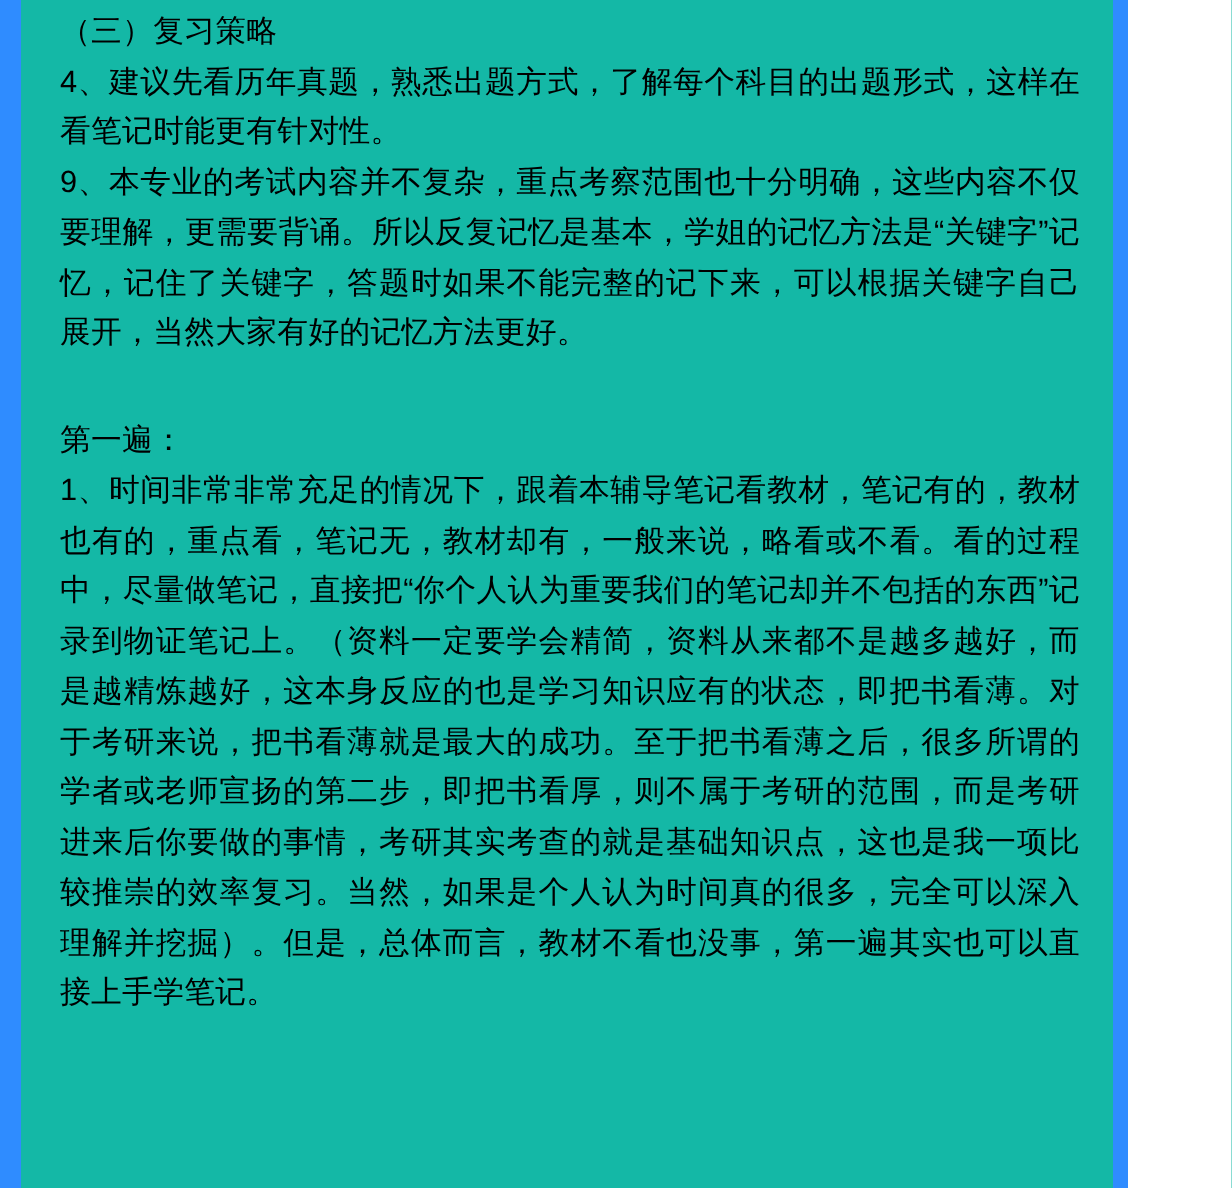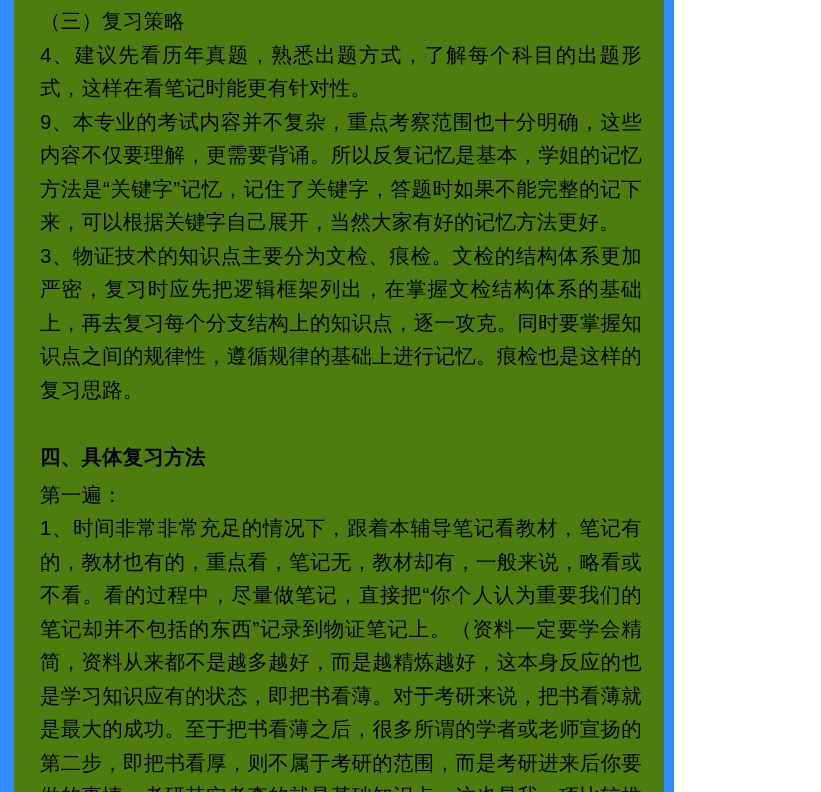--- a/index.html
+++ b/index.html
@@ -8,23 +8,23 @@
   }
   body {
     width: 821px;
     height: 792px;
     background: #ffffff;
     font-family: "Liberation Sans", sans-serif;
     overflow: hidden;
   }
   .page {
     position: relative;
-    width: 674px;
+    width: 752px;
     height: 792px;
-    background: #4d7c0f;
+    background: #14b8a6;
     box-sizing: border-box;
   }
   .left-bar {
     position: absolute;
     left: 0;
     top: 0;
     width: 14px;
     height: 792px;
     background: #2f8cff;
   }
@@ -73,25 +73,23 @@
   <div class="right-bar"></div>
 
   <div class="content">
 
     <p>（三）复习策略</p>
 
     <p>4、建议先看历年真题，熟悉出题方式，了解每个科目的出题形式，这样在看笔记时能更有针对性。</p>
 
     <p>9、本专业的考试内容并不复杂，重点考察范围也十分明确，这些内容不仅要理解，更需要背诵。所以反复记忆是基本，学姐的记忆方法是“关键字”记忆，记住了关键字，答题时如果不能完整的记下来，可以根据关键字自己展开，当然大家有好的记忆方法更好。</p>
 
-    <p>3、物证技术的知识点主要分为文检、痕检。文检的结构体系更加严密，复习时应先把逻辑框架列出，在掌握文检结构体系的基础上，再去复习每个分支结构上的知识点，逐一攻克。同时要掌握知识点之间的规律性，遵循规律的基础上进行记忆。痕检也是这样的复习思路。</p>
 
     <div class="spacer-lg"></div>
 
-    <p class="heading">四、具体复习方法</p>
 
     <div class="spacer-sm"></div>
 
     <p>第一遍：</p>
 
     <p>1、时间非常非常充足的情况下，跟着本辅导笔记看教材，笔记有的，教材也有的，重点看，笔记无，教材却有，一般来说，略看或不看。看的过程中，尽量做笔记，直接把“你个人认为重要我们的笔记却并不包括的东西”记录到物证笔记上。（资料一定要学会精简，资料从来都不是越多越好，而是越精炼越好，这本身反应的也是学习知识应有的状态，即把书看薄。对于考研来说，把书看薄就是最大的成功。至于把书看薄之后，很多所谓的学者或老师宣扬的第二步，即把书看厚，则不属于考研的范围，而是考研进来后你要做的事情，考研其实考查的就是基础知识点，这也是我一项比较推崇的效率复习。当然，如果是个人认为时间真的很多，完全可以深入理解并挖掘）。但是，总体而言，教材不看也没事，第一遍其实也可以直接上手学笔记。</p>
 
   </div>
 </div>
 

